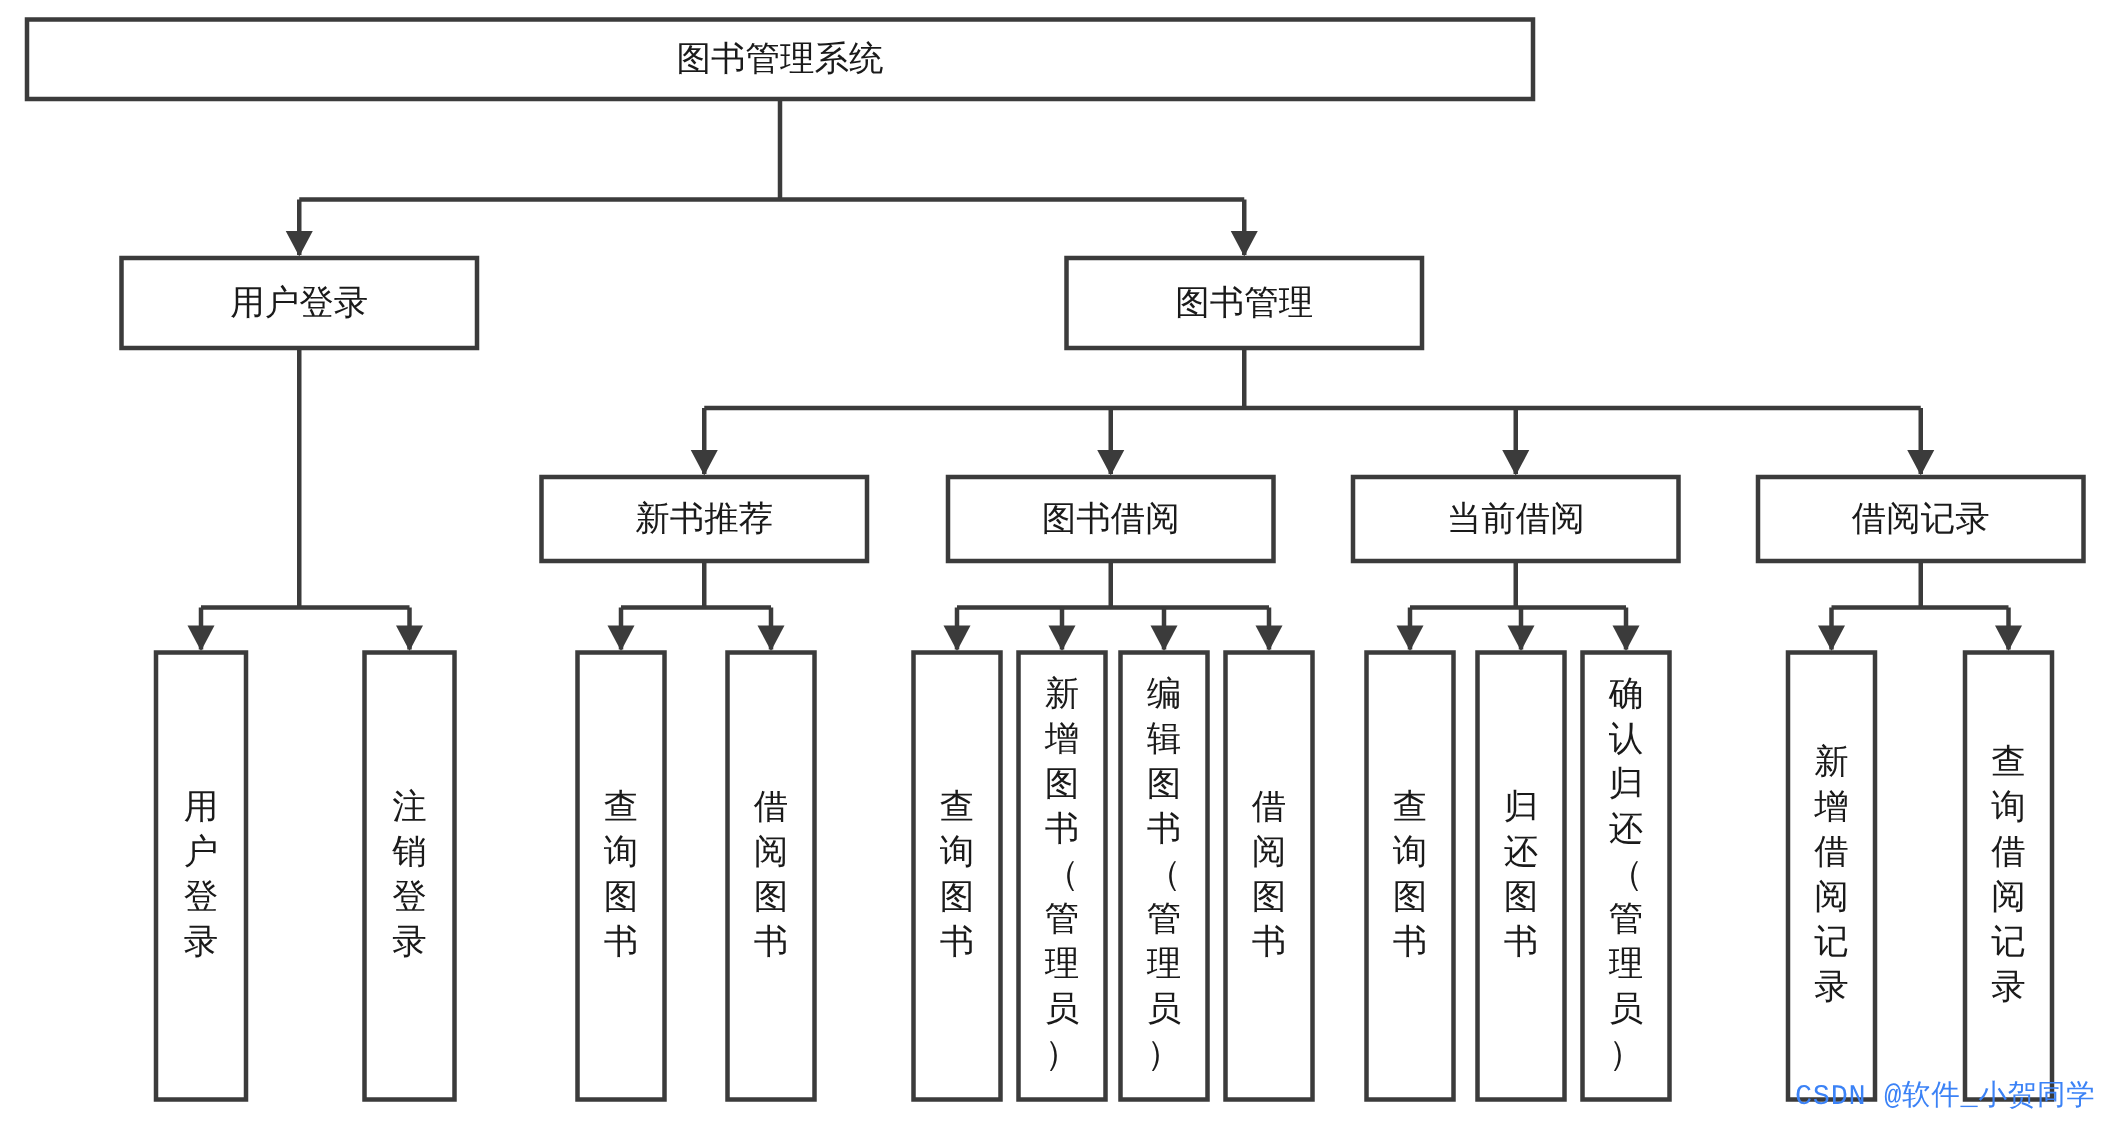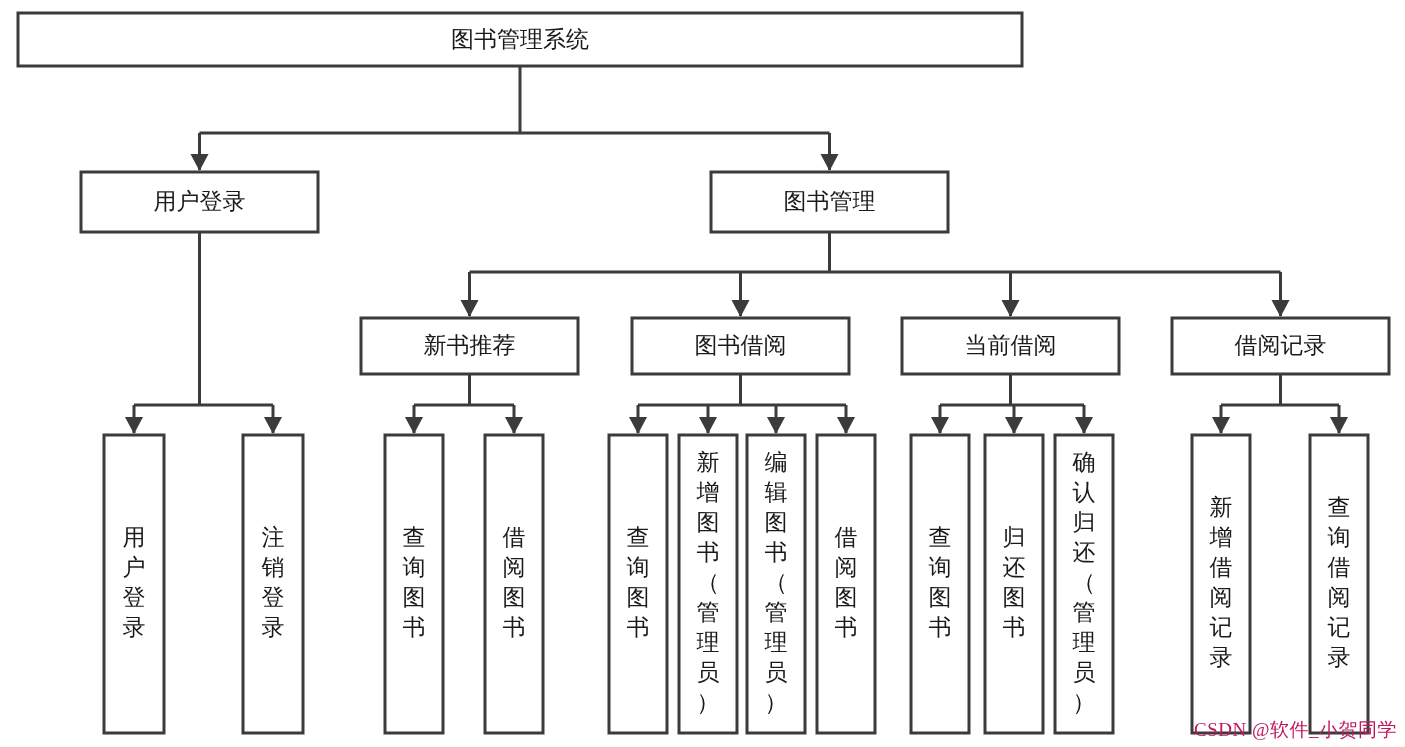--- a/index.html
+++ b/index.html
@@ -53,23 +53,23 @@
   .node-label-v {
     font-family: "Liberation Sans", "DejaVu Sans", sans-serif;
     font-size: 23px;
     fill: #1a1a1a;
     text-anchor: middle;
   }
   .watermark-text {
     position: absolute;
     right: 8px;
     bottom: 4px;
-    font-family: Liberation Serif, serif;
+    font-family: Liberation Mono, monospace;
     font-size: 19px;
-    color: #be185d;
+    color: #3b82f6;
     white-space: nowrap;
     letter-spacing: 0.5px;
     pointer-events: none;
     user-select: none;
   }
 </style>
 </head>
 <body>
 
 <div id="diagram-root">

